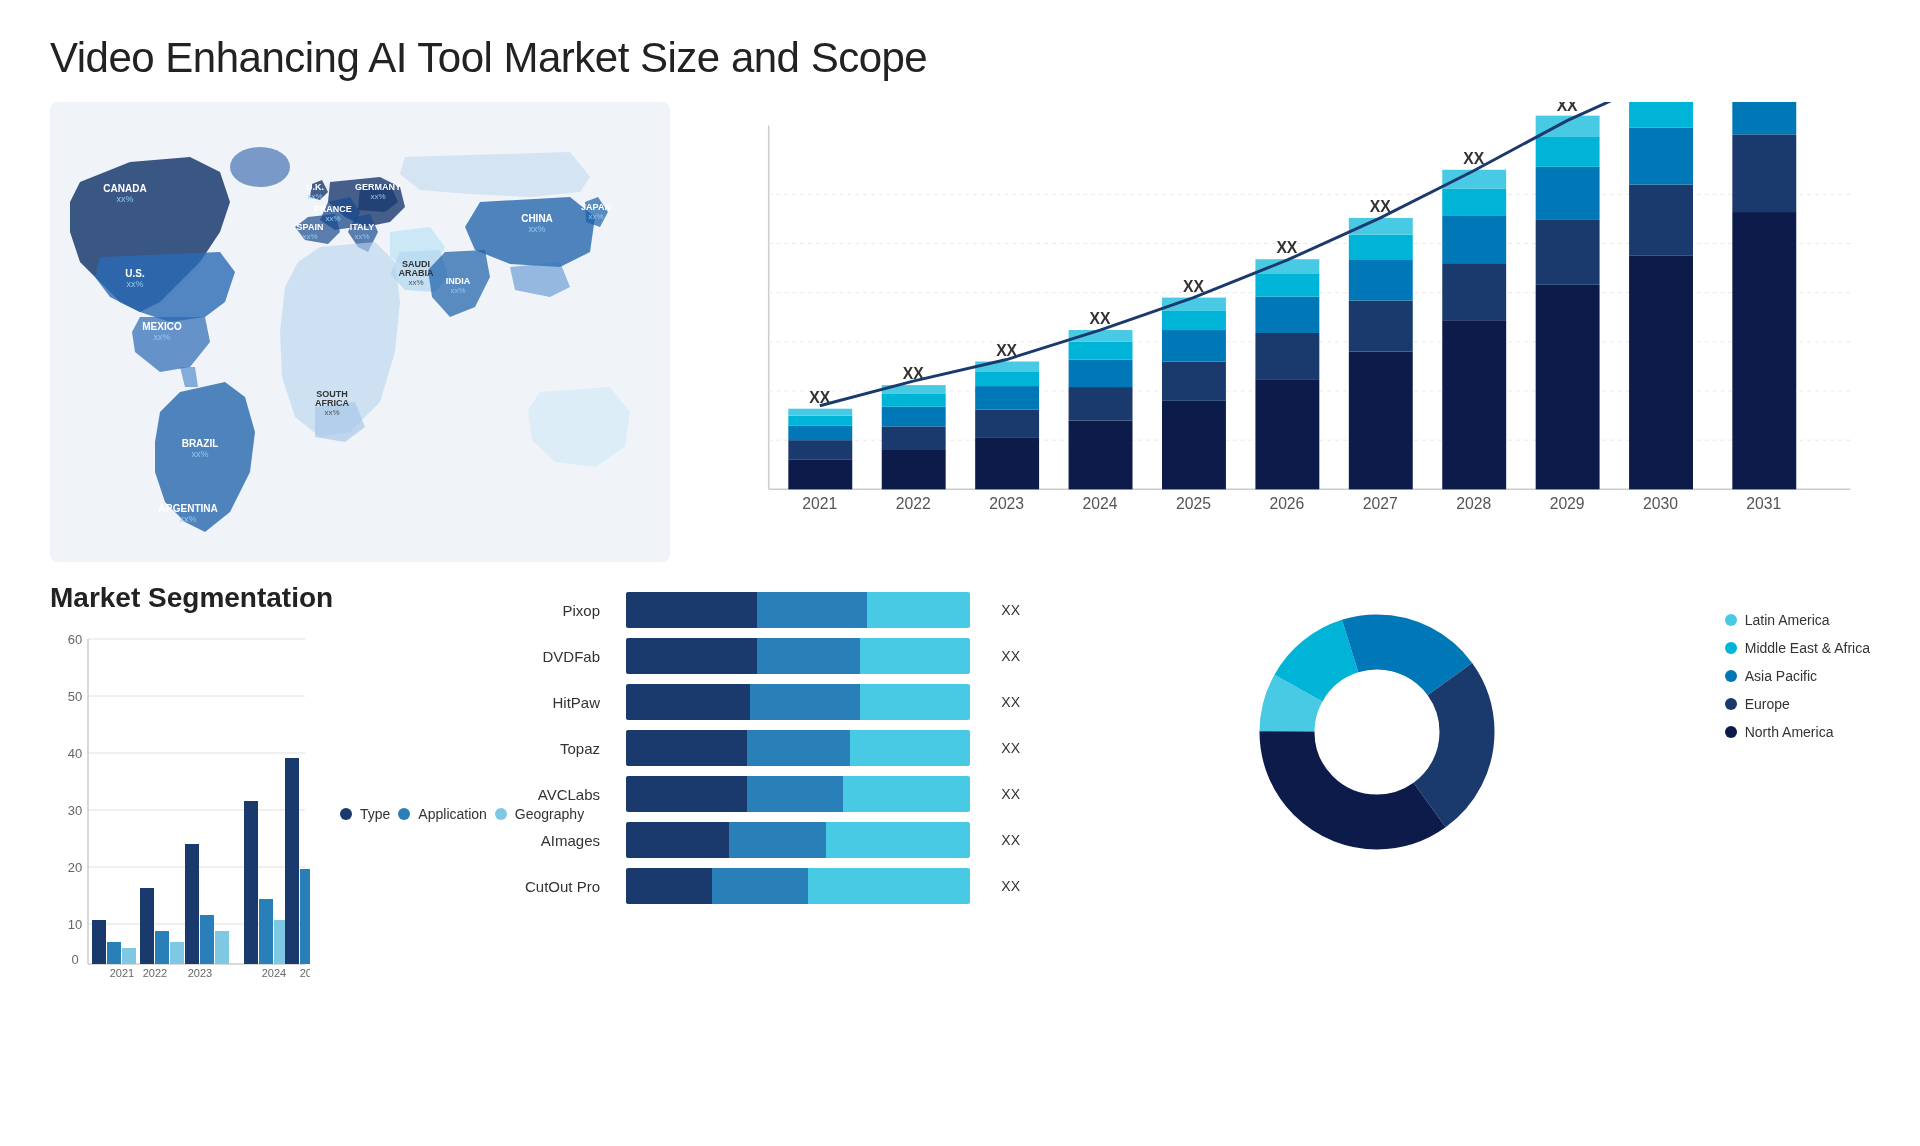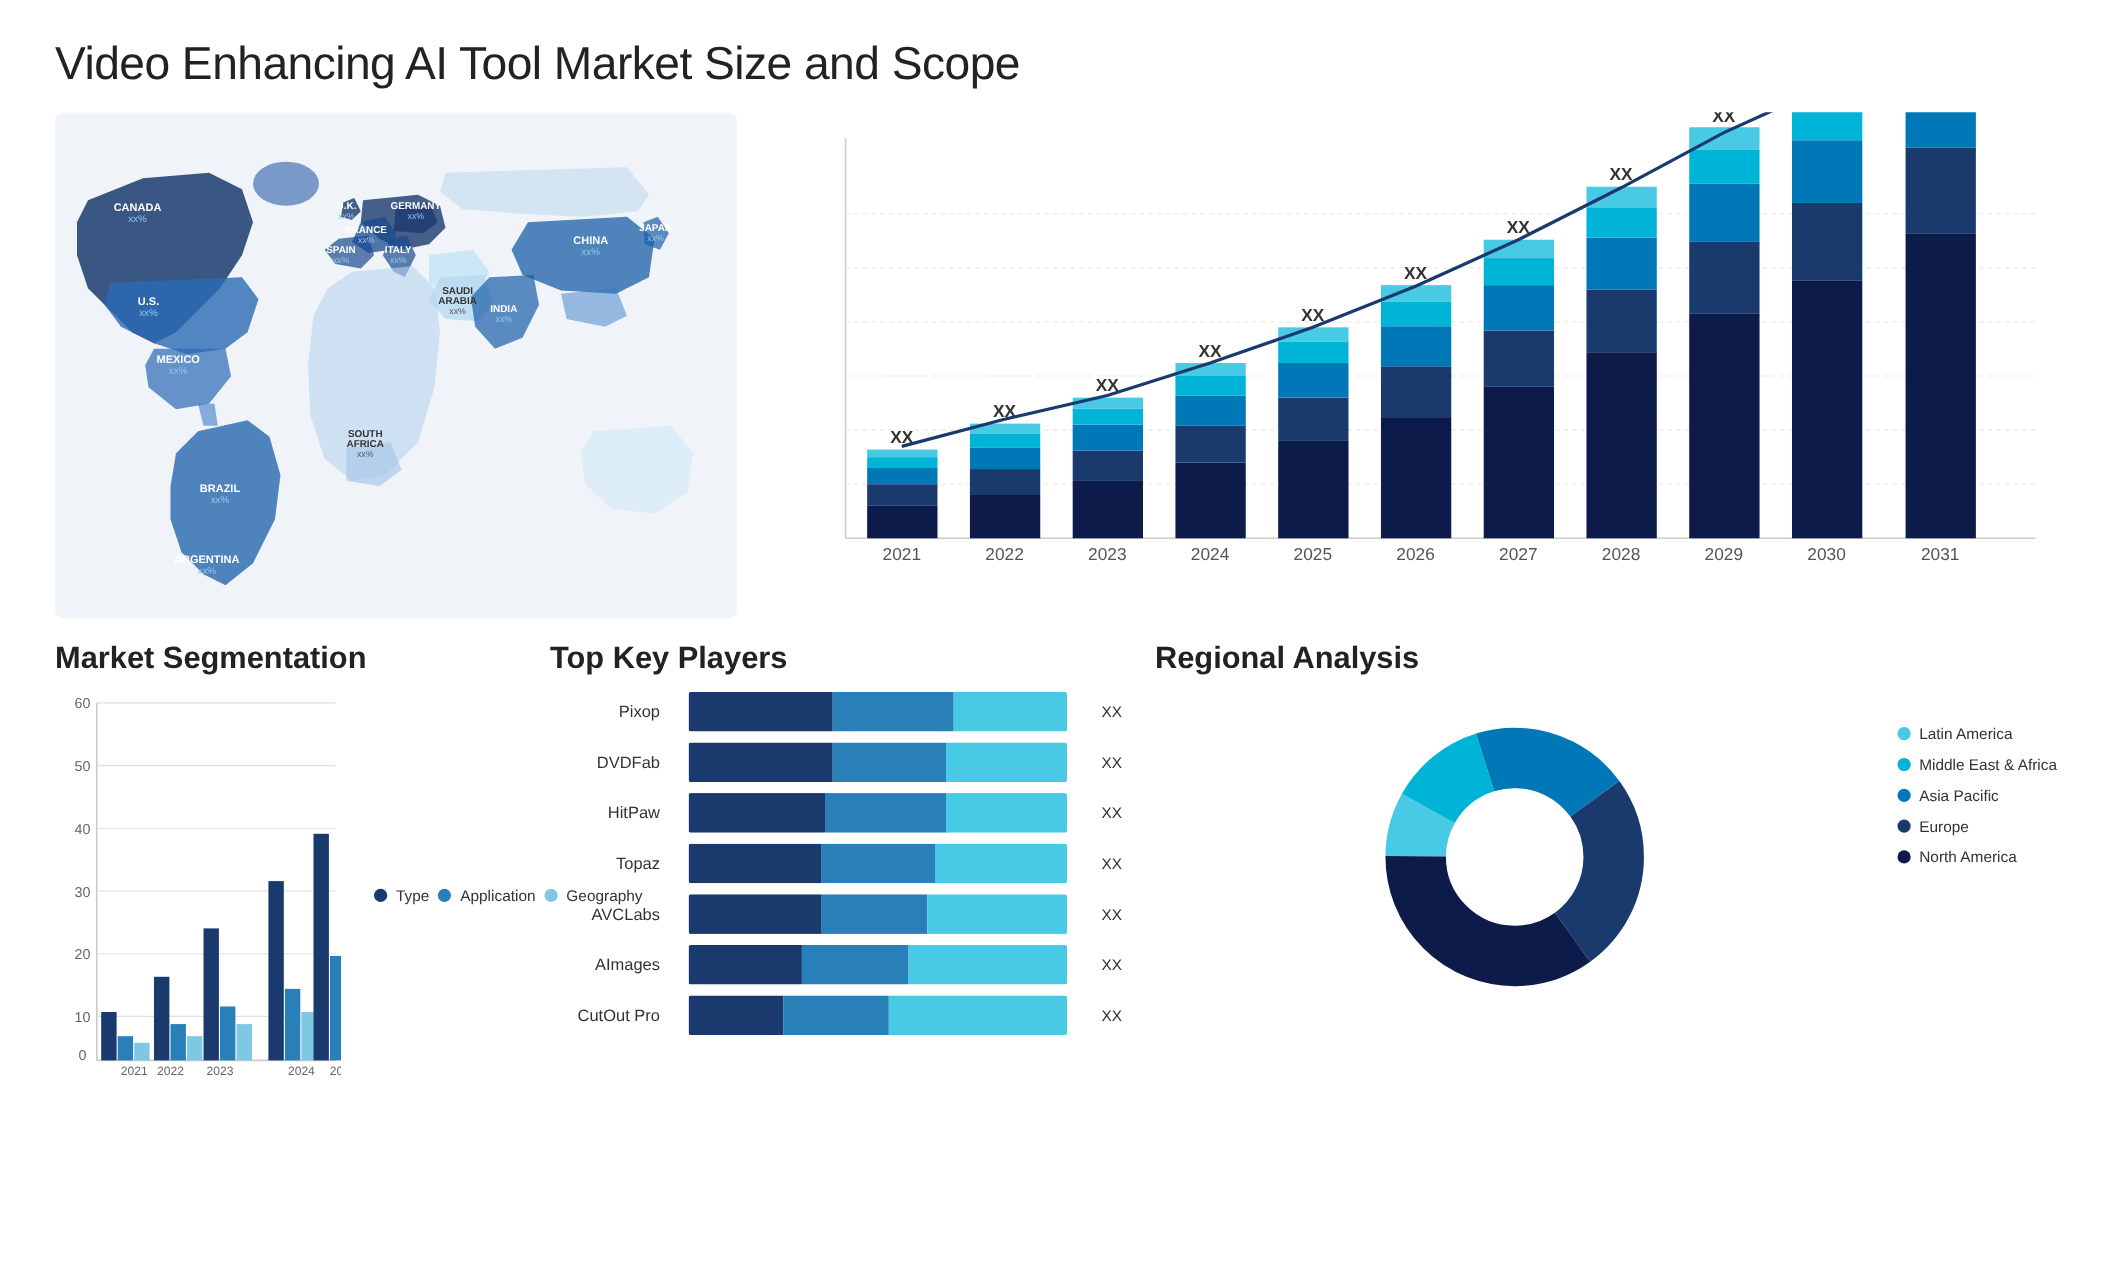--- a/index.html
+++ b/index.html
@@ -510,21 +510,20 @@
           </div>
           <div class="legend-item">
             <div class="legend-dot" style="background:#7ec8e3;"></div>
             <span>Geography</span>
           </div>
         </div>
       </div>
     </div>
 
     <div class="players-section">
-      <div class="section-title">Top Key Players</div>
       <div class="players-list">
 
         <div class="player-row">
           <div class="player-name">Pixop</div>
           <div class="player-bar-container">
             <div style="width:38%; background:#1a3a6e;"></div>
             <div style="width:32%; background:#2980b9;"></div>
             <div style="width:30%; background:#48cae4;"></div>
           </div>
           <div class="player-xx">XX</div>
@@ -586,21 +585,20 @@
             <div style="width:25%; background:#1a3a6e;"></div>
             <div style="width:28%; background:#2980b9;"></div>
             <div style="width:47%; background:#48cae4;"></div>
           </div>
           <div class="player-xx">XX</div>
         </div>
       </div>
     </div>
 
     <div class="regional-section">
-      <div class="section-title">Regional Analysis</div>
       <div class="regional-layout">
 
         <div class="donut-container">
           <svg viewBox="0 0 300 300" width="300" height="300">
 
             <circle cx="150" cy="150" r="90" fill="none" stroke="#48cae4" stroke-width="55" stroke-dasharray="45.2 520.3" stroke-dashoffset="141.4" transform="rotate(-90 150 150)"></circle>
 
             <circle cx="150" cy="150" r="90" fill="none" stroke="#00b4d8" stroke-width="55" stroke-dasharray="67.9 497.6" stroke-dashoffset="96.2" transform="rotate(-90 150 150)"></circle>
 
             <circle cx="150" cy="150" r="90" fill="none" stroke="#0077b6" stroke-width="55" stroke-dasharray="113.1 452.4" stroke-dashoffset="28.3" transform="rotate(-90 150 150)"></circle>

